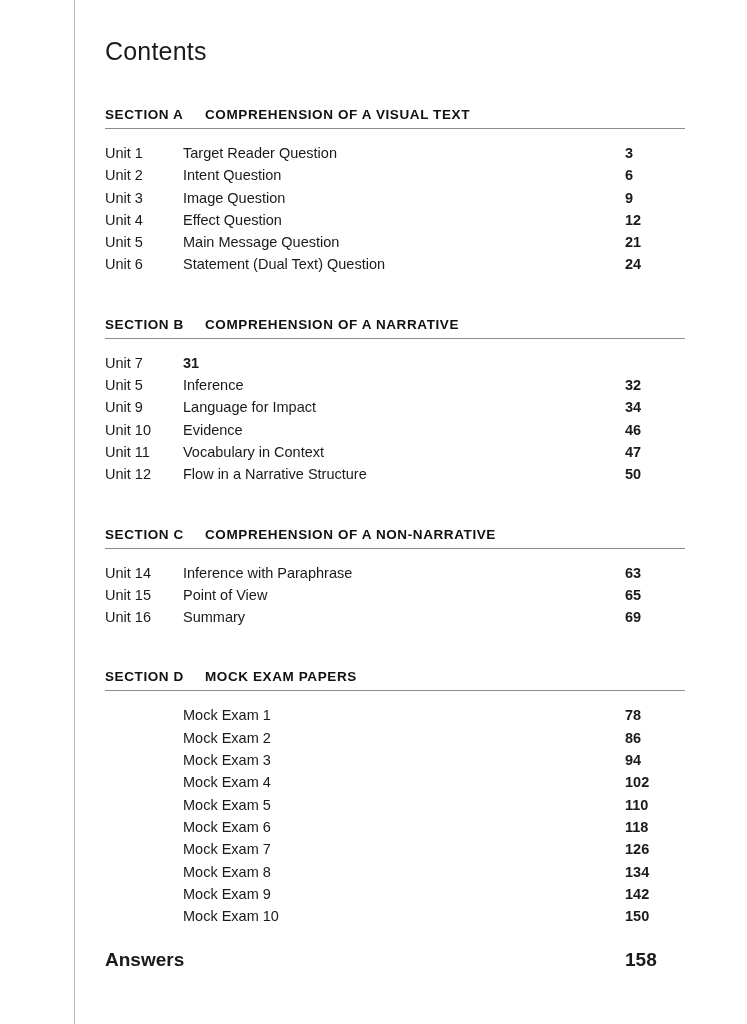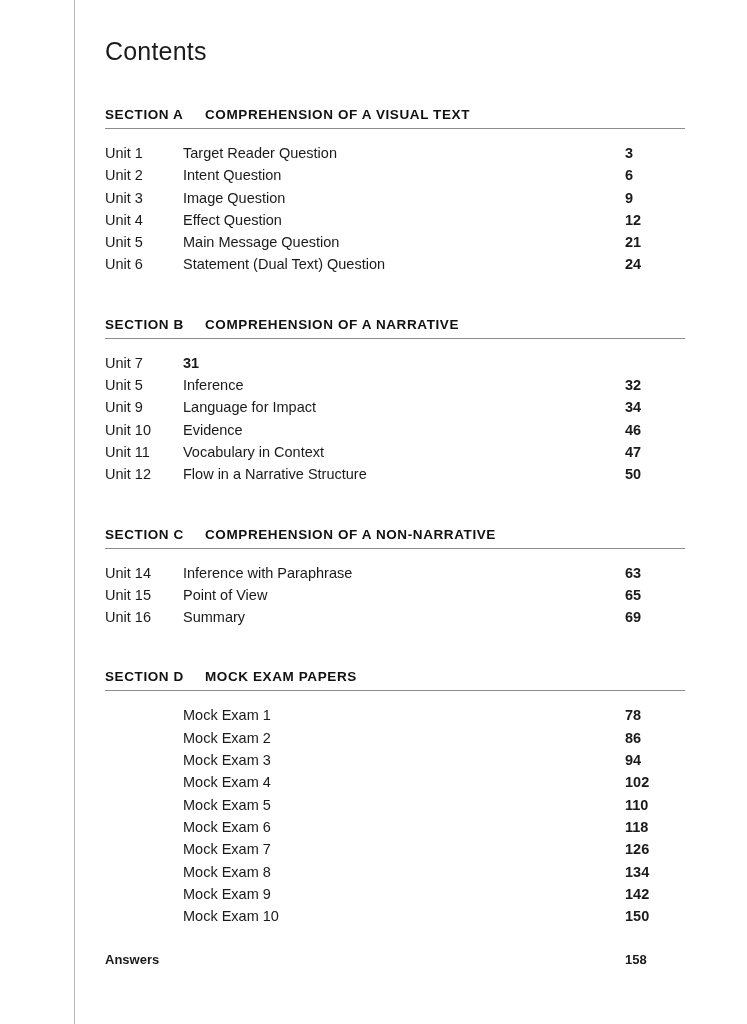--- a/index.html
+++ b/index.html
@@ -92,21 +92,21 @@
     font-weight: 700;
   }
   
   .row.no-unit .unit {
     visibility: hidden;
   }
   .answers-row {
     display: flex;
     align-items: flex-start;
     margin-top: 22px;
-    font-size: 13px;
+    font-size: 19px;
     line-height: 22px;
   }
   .answers-row .label {
     width: 78px;
     flex: 0 0 78px;
     font-weight: 700;
   }
   .answers-row .filler {
     flex: 1 1 auto;
   }

